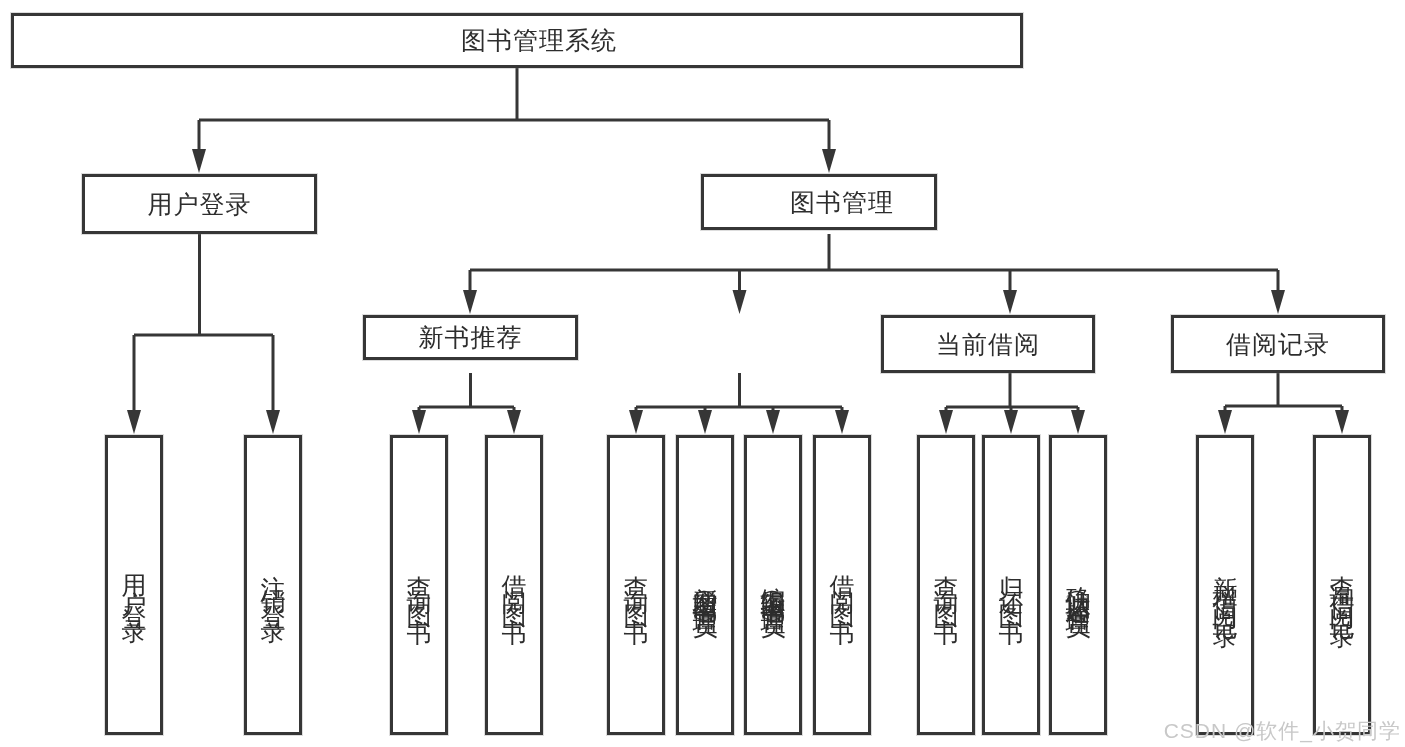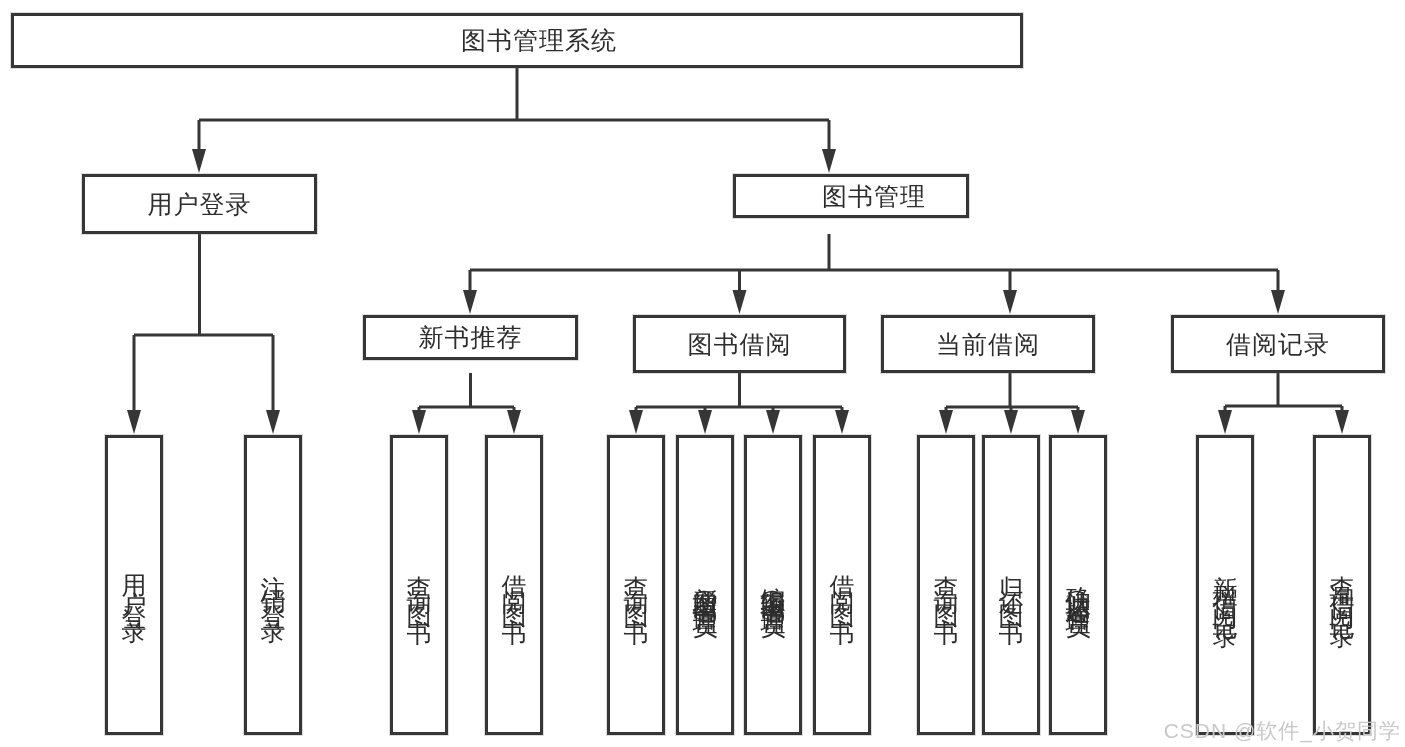--- a/index.html
+++ b/index.html
@@ -94,29 +94,26 @@
     </g>
   </svg>
 
   <div class="box h" style="left:11px;top:13px;width:1012px;height:55px;padding-left:44px;">
     <span>图书管理系统</span>
   </div>
 
   <div class="box h" style="left:82px;top:174px;width:235px;height:60px;">
     <span>用户登录</span>
   </div>
-  <div class="box h" style="left:733px;top:174px;width:236px;height:44px;padding-left:46px;">
+  <div class="box h" style="left:701px;top:174px;width:236px;height:56px;padding-left:46px;">
     <span>图书管理</span>
   </div>
 
   <div class="box h" style="left:363px;top:315px;width:215px;height:45px;">
     <span>新书推荐</span>
-  </div>
-  <div class="box h" style="left:633px;top:315px;width:213px;height:58px;">
-    <span>图书借阅</span>
   </div>
   <div class="box h" style="left:881px;top:315px;width:214px;height:58px;">
     <span>当前借阅</span>
   </div>
   <div class="box h" style="left:1171px;top:315px;width:214px;height:58px;">
     <span>借阅记录</span>
   </div>
 
   <div class="box v spread" style="left:105px;top:435px;width:58px;height:300px;">
     <span>用户登录</span>

